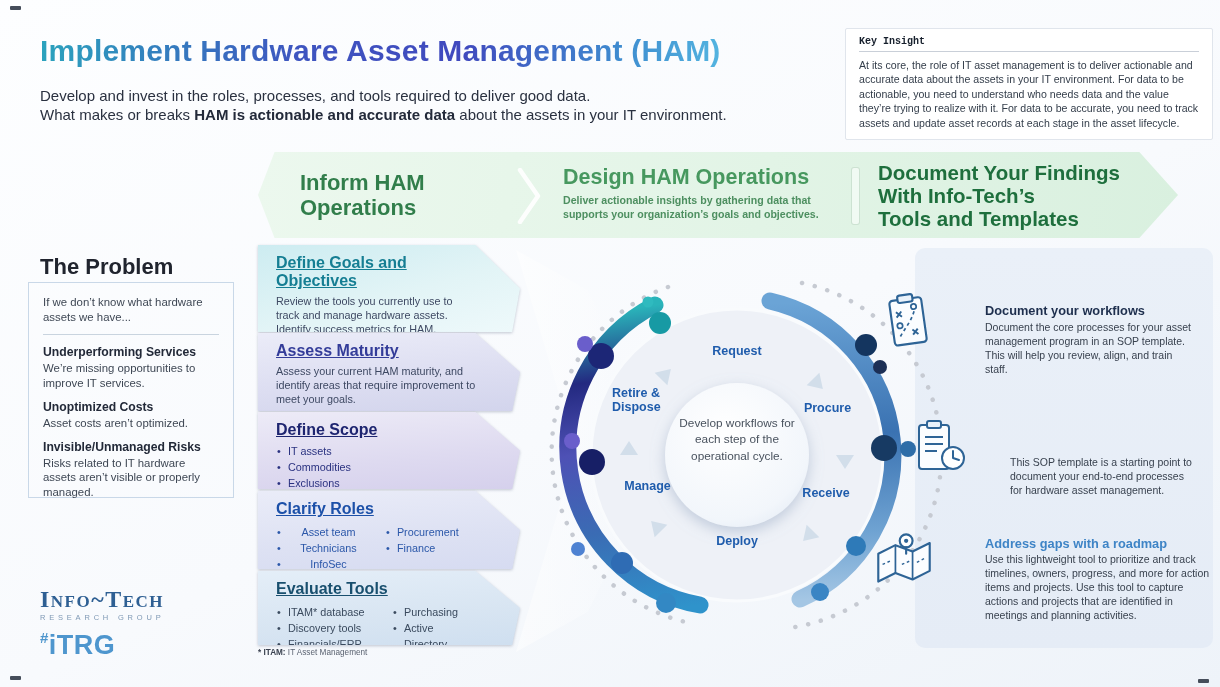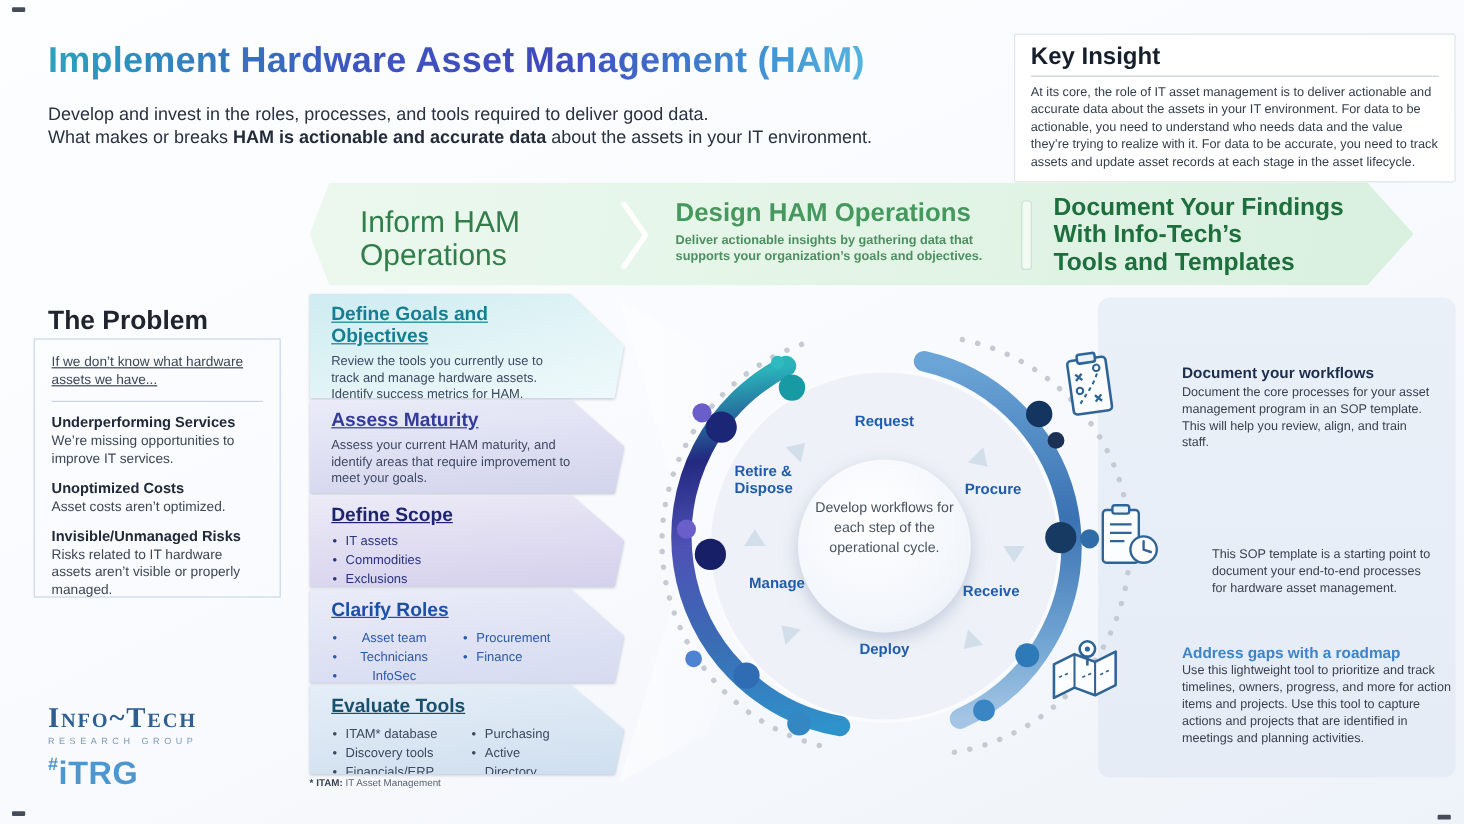--- a/index.html
+++ b/index.html
@@ -13,44 +13,44 @@
   
   .title{left:40px;top:34px;font-size:30px;font-weight:800;letter-spacing:.2px;
     background:linear-gradient(90deg,#2BA3BD 0%,#3E55C0 38%,#4049BE 62%,#3F8ED0 86%,#53B4E0 100%);
     -webkit-background-clip:text;background-clip:text;color:transparent;}
   .subtitle{left:40px;top:86px;font-size:15px;color:#2A3140;line-height:1.28;}
   .subtitle b{font-weight:800;color:#232A3A;}
 
   
   .key-insight{left:845px;top:28px;width:368px;background:#ffffff;border:1px solid #e0e5ec;
     border-radius:2px;padding:7px 13px 9px 13px;box-sizing:border-box;}
-  .ki-title{font-size:20px;font-weight:800;color:#161F2C;padding-bottom:4px;
-    border-bottom:1px solid #c9cfd8;margin-bottom:6px;}
+  .ki-title{font-size:10px;font-weight:800;color:#161F2C;padding-bottom:4px;
+    border-bottom:1px solid #c9cfd8;margin-bottom:6px;font-family:Liberation Mono, monospace;}
   .ki-body{font-size:10.6px;color:#333D4A;line-height:1.36;}
 
   
   .banner{left:258px;top:152px;width:920px;height:86px;
     background:linear-gradient(100deg,#ecf8ee 0%,#e2f4e6 55%,#d9f0df 100%);
     clip-path:polygon(1.8% 0,95.8% 0,100% 50%,95.8% 100%,1.8% 100%,0 50%);}
-  .banner .seg1{position:absolute;left:42px;top:19px;width:190px;font-size:25px;line-height:1.12;
-    font-weight:400;color:#317E4B;}
+  .banner .seg1{position:absolute;left:42px;top:19px;width:190px;font-size:22px;line-height:1.12;
+    font-weight:700;color:#317E4B;}
   .banner .seg2{position:absolute;left:305px;top:13px;width:300px;}
   .banner .seg2 .t{font-size:21.5px;font-weight:800;color:#47985F;}
   .banner .seg2 .s{margin-top:4px;font-size:10.6px;font-weight:700;color:#4D8F60;line-height:1.3;width:292px;}
   .banner .seg3{position:absolute;left:620px;top:9px;width:300px;font-size:20.5px;line-height:1.13;
     font-weight:800;color:#1E6F3D;}
   .banner .chev-sep{position:absolute;left:259px;top:16px;}
   .banner .bar-sep{position:absolute;left:593px;top:15px;width:7px;height:56px;
     background:rgba(255,255,255,.55);border:1px solid rgba(175,205,182,.55);border-radius:3px;}
 
   
   .problem-heading{left:40px;top:254px;font-size:22px;font-weight:800;color:#20242E;}
   .problem-box{left:28px;top:282px;width:206px;height:216px;border:1px solid #C9D8E8;
     padding:12px 14px;box-sizing:border-box;}
-  .problem-intro{font-size:11.4px;color:#3E4754;line-height:1.32;text-decoration:underline;}
+  .problem-intro{font-size:11.4px;color:#3E4754;line-height:1.32;}
   .problem-div{border-top:1px solid #C9D4DF;margin:9px 0 10px 0;}
   .p-item{margin-bottom:9px;}
   .p-item .pt{font-size:12.2px;font-weight:800;color:#222938;margin-bottom:2px;}
   .p-item .pb{font-size:11.4px;color:#3E4754;line-height:1.3;}
 
   
   .cardw{position:absolute;left:258px;filter:drop-shadow(0 1px 1.5px rgba(90,100,130,.35));}
   .card{position:relative;width:262px;height:100%;box-sizing:border-box;
     clip-path:polygon(0 0,83% 0,100% 50%,97% 100%,0 100%);padding:9px 48px 8px 18px;}
   .card .ct{font-size:16px;font-weight:800;margin-bottom:4px;text-decoration:underline;}

